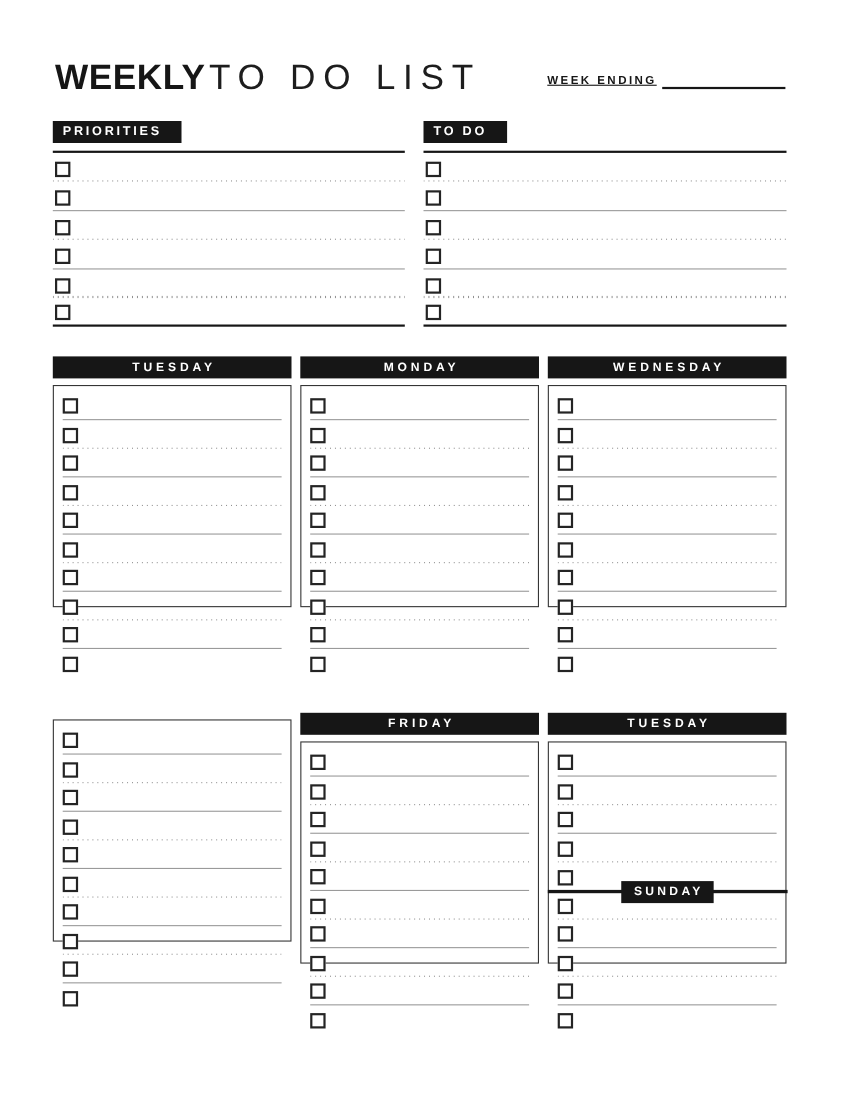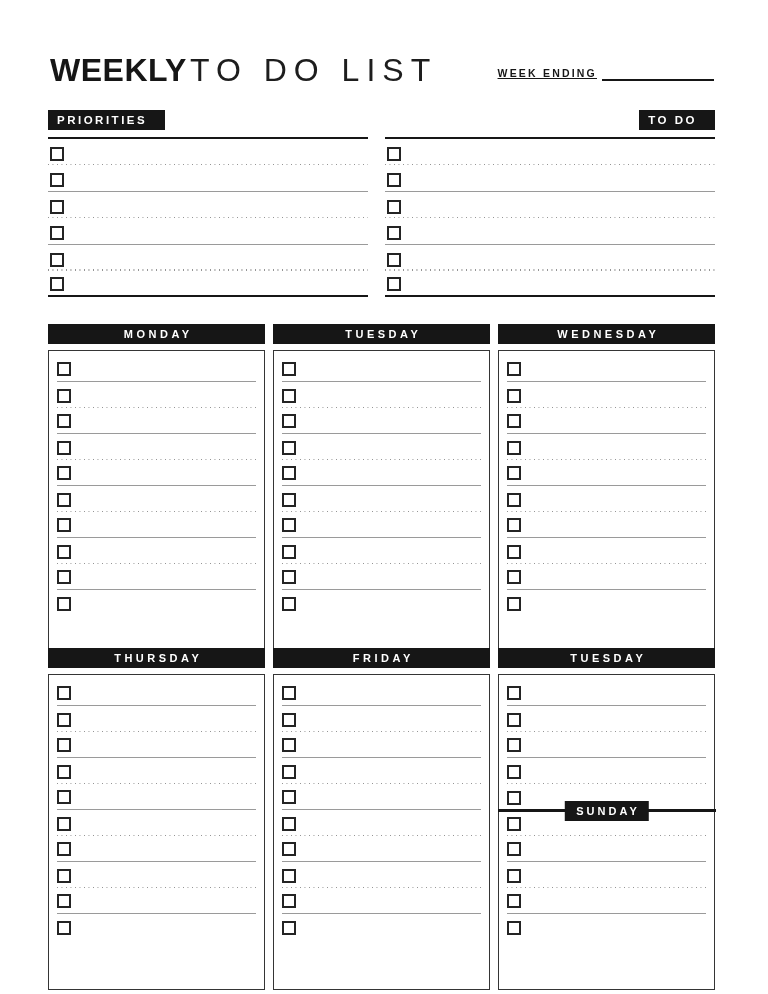--- a/index.html
+++ b/index.html
@@ -18,21 +18,21 @@
   .title-bold{font-size:32px;font-weight:900;letter-spacing:0.5px;color:var(--ink);}
   .title-light{font-size:32px;font-weight:400;letter-spacing:7px;margin-left:3px;color:#1d1d1d;}
   .week-ending{position:absolute;top:68px;right:54px;display:flex;align-items:flex-end;text-decoration:underline;}
   .we-label{font-size:10.5px;font-weight:700;letter-spacing:2.2px;line-height:1;padding-bottom:2px;color:var(--ink);}
   .we-line{width:112px;height:3px;border-bottom:2px solid var(--ink);margin-left:5px;}
 
   
   .top-sections{position:absolute;left:48px;top:110px;width:667px;display:flex;}
   .top-section{display:block;}
   .sec-priorities{width:320px;margin-right:17px;}
-  .sec-todo{width:330px;text-align:right;}
+  .sec-todo{width:330px;}
   .label-bar{display:inline-block;background:var(--ink);color:#fff;font-size:11.5px;font-weight:600;
              letter-spacing:2.5px;line-height:13px;padding:4px 18px 3px 9px;}
   .top-rows{border-top:2.5px solid var(--ink);margin-top:7px;}
   .top-rows .check-row{height:26.4px;}
 
   
   .check-row{position:relative;}
   .checkbox{position:absolute;left:2px;bottom:4px;width:14px;height:14px;
             border:2px solid #242424;background:#fff;display:block;}
   .write-area{position:absolute;left:24px;right:0;top:0;bottom:0;display:block;}
@@ -42,21 +42,21 @@
                background-size:4.5px 1.5px;background-repeat:repeat-x;background-position:left bottom;}
   .line-none{border-bottom:none;}
 
   
   .day-grid{position:absolute;left:48px;width:667px;display:flex;justify-content:space-between;}
   #day-grid-1{top:324px;}
   #day-grid-2{top:648px;}
   .day-card{width:217px;}
   .day-header{height:20px;background:var(--ink);color:#fff;font-size:11px;font-weight:600;
               letter-spacing:3.5px;text-indent:3.5px;text-align:center;line-height:21px;}
-  .day-box{border:1.5px solid #353535;height:316px;margin-top:6px;padding-top:5px;background:#fff;}
+  .day-box{border:1.5px solid #353535;height:202px;margin-top:6px;padding-top:5px;background:#fff;}
   .day-box .check-row{height:26px;margin:0 8px;}
   .day-box .checkbox{left:0;bottom:5px;}
 
   
   .divider-row{overflow:visible;}
   .divider-line{position:absolute;left:-9.5px;right:-9.5px;bottom:-1.5px;height:2.5px;
                 background:var(--ink);z-index:1;}
   .divider-badge{position:absolute;left:50%;bottom:-11px;transform:translateX(-50%);
                  background:var(--ink);color:#fff;font-size:11px;font-weight:600;letter-spacing:3px;
                  line-height:20px;padding:0 9px 0 12px;white-space:nowrap;z-index:2;}
@@ -125,66 +125,66 @@
           </div>
           <div class="check-row line-thick">
             <span class="checkbox"></span>
             <span class="write-area"></span>
           </div>
         </div></section>
     </div>
 
   <div class="day-grid" id="day-grid-1">
       <div class="day-card">
+        <div class="day-header">TUESDAY</div>
+        <div class="day-box">
+          <div class="check-row line-solid">
+            <span class="checkbox"></span>
+            <span class="write-area"></span>
+          </div>
+          <div class="check-row line-dotted">
+            <span class="checkbox"></span>
+            <span class="write-area"></span>
+          </div>
+          <div class="check-row line-solid">
+            <span class="checkbox"></span>
+            <span class="write-area"></span>
+          </div>
+          <div class="check-row line-dotted">
+            <span class="checkbox"></span>
+            <span class="write-area"></span>
+          </div>
+          <div class="check-row line-solid">
+            <span class="checkbox"></span>
+            <span class="write-area"></span>
+          </div>
+          <div class="check-row line-dotted">
+            <span class="checkbox"></span>
+            <span class="write-area"></span>
+          </div>
+          <div class="check-row line-solid">
+            <span class="checkbox"></span>
+            <span class="write-area"></span>
+          </div>
+          <div class="check-row line-dotted">
+            <span class="checkbox"></span>
+            <span class="write-area"></span>
+          </div>
+          <div class="check-row line-solid">
+            <span class="checkbox"></span>
+            <span class="write-area"></span>
+          </div>
+          <div class="check-row line-none">
+            <span class="checkbox"></span>
+            <span class="write-area"></span>
+          </div>
+        </div>
+      </div>
+      <div class="day-card">
         <div class="day-header">MONDAY</div>
-        <div class="day-box">
-          <div class="check-row line-solid">
-            <span class="checkbox"></span>
-            <span class="write-area"></span>
-          </div>
-          <div class="check-row line-dotted">
-            <span class="checkbox"></span>
-            <span class="write-area"></span>
-          </div>
-          <div class="check-row line-solid">
-            <span class="checkbox"></span>
-            <span class="write-area"></span>
-          </div>
-          <div class="check-row line-dotted">
-            <span class="checkbox"></span>
-            <span class="write-area"></span>
-          </div>
-          <div class="check-row line-solid">
-            <span class="checkbox"></span>
-            <span class="write-area"></span>
-          </div>
-          <div class="check-row line-dotted">
-            <span class="checkbox"></span>
-            <span class="write-area"></span>
-          </div>
-          <div class="check-row line-solid">
-            <span class="checkbox"></span>
-            <span class="write-area"></span>
-          </div>
-          <div class="check-row line-dotted">
-            <span class="checkbox"></span>
-            <span class="write-area"></span>
-          </div>
-          <div class="check-row line-solid">
-            <span class="checkbox"></span>
-            <span class="write-area"></span>
-          </div>
-          <div class="check-row line-none">
-            <span class="checkbox"></span>
-            <span class="write-area"></span>
-          </div>
-        </div>
-      </div>
-      <div class="day-card">
-        <div class="day-header">TUESDAY</div>
         <div class="day-box">
           <div class="check-row line-solid">
             <span class="checkbox"></span>
             <span class="write-area"></span>
           </div>
           <div class="check-row line-dotted">
             <span class="checkbox"></span>
             <span class="write-area"></span>
           </div>
           <div class="check-row line-solid">
@@ -262,21 +262,20 @@
           </div>
           <div class="check-row line-none">
             <span class="checkbox"></span>
             <span class="write-area"></span>
           </div>
         </div>
       </div>
     </div>
   <div class="day-grid" id="day-grid-2">
       <div class="day-card">
-        <div class="day-header">THURSDAY</div>
         <div class="day-box">
           <div class="check-row line-solid">
             <span class="checkbox"></span>
             <span class="write-area"></span>
           </div>
           <div class="check-row line-dotted">
             <span class="checkbox"></span>
             <span class="write-area"></span>
           </div>
           <div class="check-row line-solid">

